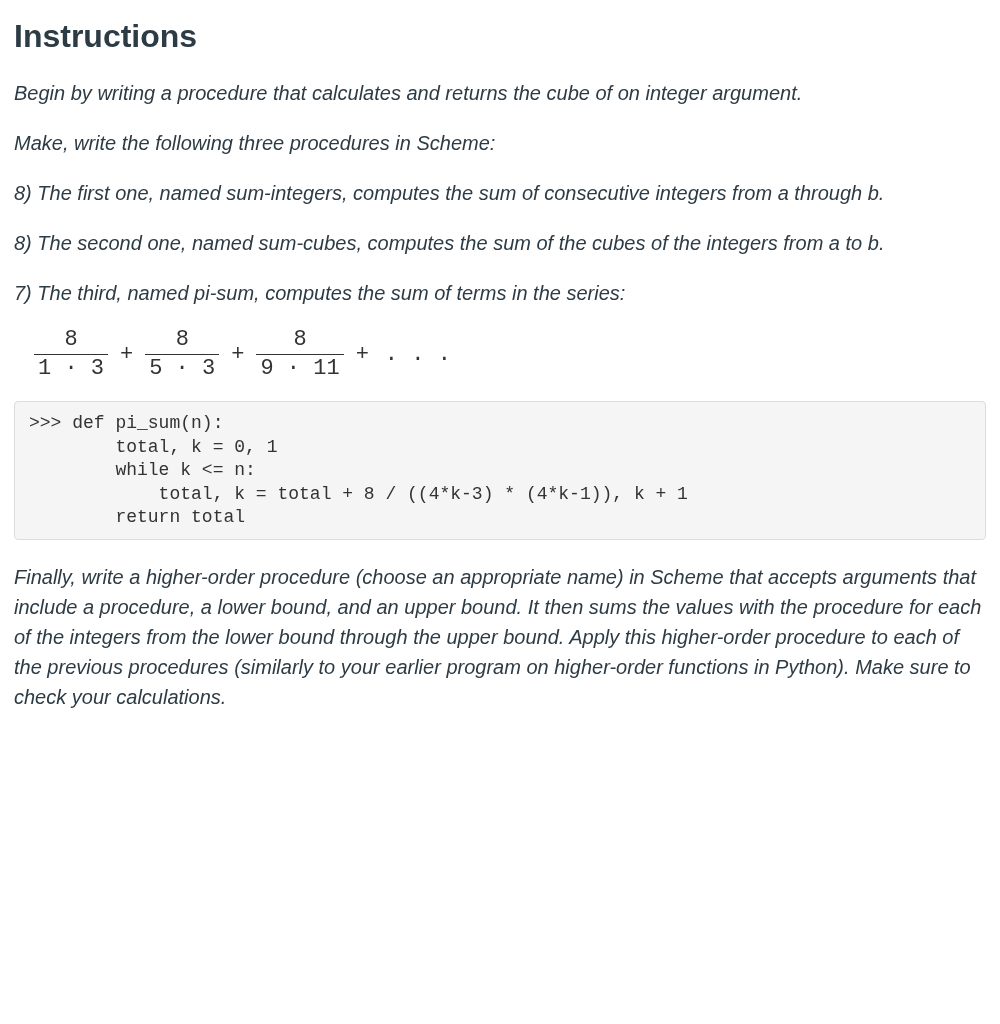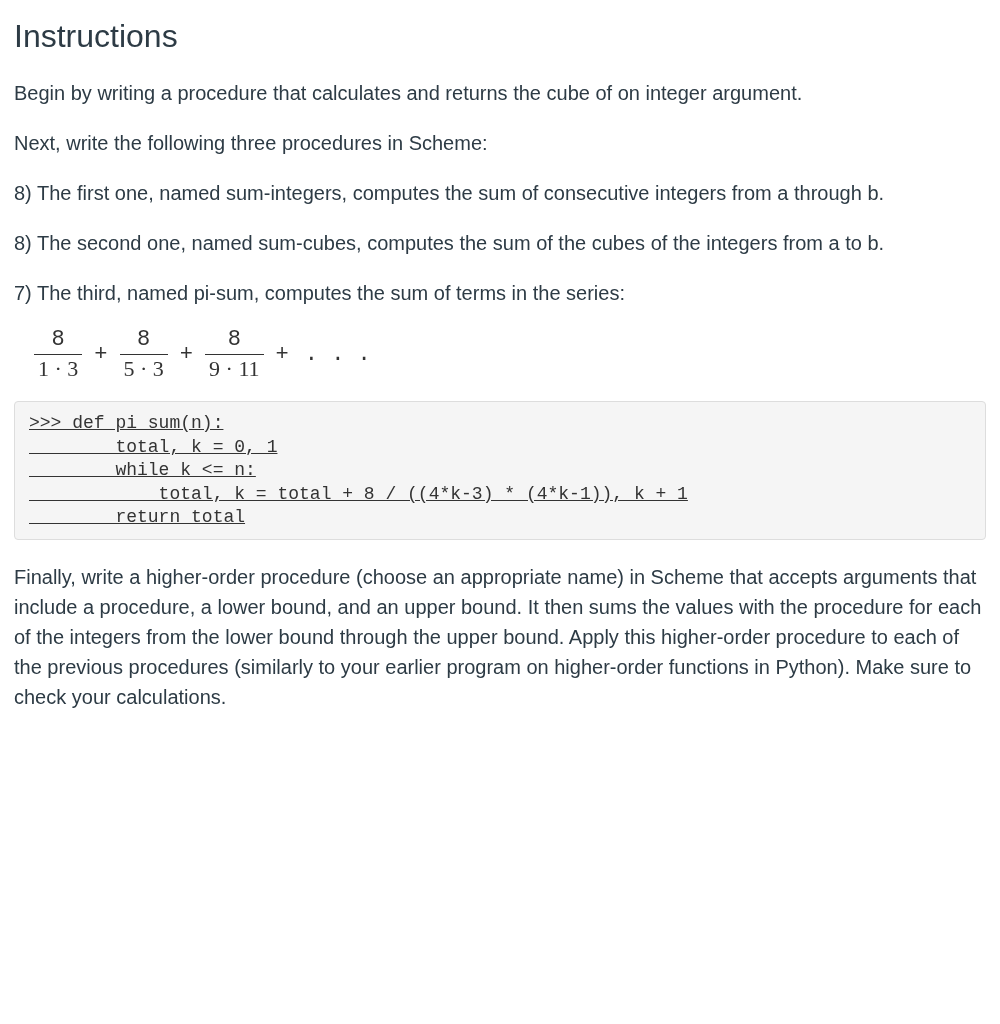--- a/index.html
+++ b/index.html
@@ -6,28 +6,29 @@
     font-family: "Segoe UI", "Helvetica Neue", Arial, sans-serif;
     color: #2d3b45;
     margin: 0;
     padding: 12px 14px;
     width: 1000px;
     box-sizing: border-box;
     line-height: 1.5;
   }
   h2.title {
     font-size: 32px;
-    font-weight: 400;
+    font-weight: 700;
     margin: 0 0 18px 0;
     color: #2d3b45;
   }
   p {
     font-size: 20px;
     margin: 0 0 20px 0;
     color: #2d3b45;
+    font-style: italic;
   }
   .series-block {
     padding-left: 16px;
     margin-bottom: 20px;
   }
   .series {
     display: flex;
     align-items: center;
     font-family: "Courier New", monospace;
     font-size: 22px;
@@ -40,21 +41,20 @@
     align-items: center;
     line-height: 1.1;
     margin: 0 4px;
   }
   .frac .num {
     padding: 0 4px 2px 4px;
   }
   .frac .den {
     border-top: 1.5px solid #333;
     padding: 2px 4px 0 4px;
-    font-family: Liberation Serif, serif;
   }
   .op {
     margin: 0 8px;
     font-size: 22px;
   }
   .which {
     font-size: 20px;
     margin-top: 6px;
   }
   pre.code {
@@ -62,31 +62,30 @@
     border: 1px solid #ddd;
     border-radius: 4px;
     font-family: "Courier New", monospace;
     font-size: 18px;
     line-height: 1.3;
     padding: 10px 14px;
     margin: 0 0 22px 0;
     white-space: pre;
     color: #333;
     overflow-x: auto;
-    text-decoration: underline;
   }
 </style>
 </head>
 <body>
 
 <h2 class="title">Instructions</h2>
 
 <p>Begin by writing a procedure that calculates and returns the cube of on integer argument.</p>
 
-<p>Next, write the following three procedures in Scheme:</p>
+<p>Make, write the following three procedures in Scheme:</p>
 
 <p>8) The first one, named sum-integers, computes the sum of consecutive integers from a through b.</p>
 
 <p>8) The second one, named sum-cubes, computes the sum of the cubes of the integers from a to b.</p>
 
 <p>7) The third, named pi-sum, computes the sum of terms in the series:</p>
 
 <div class="series-block">
   <div class="series">
     <span class="frac">

